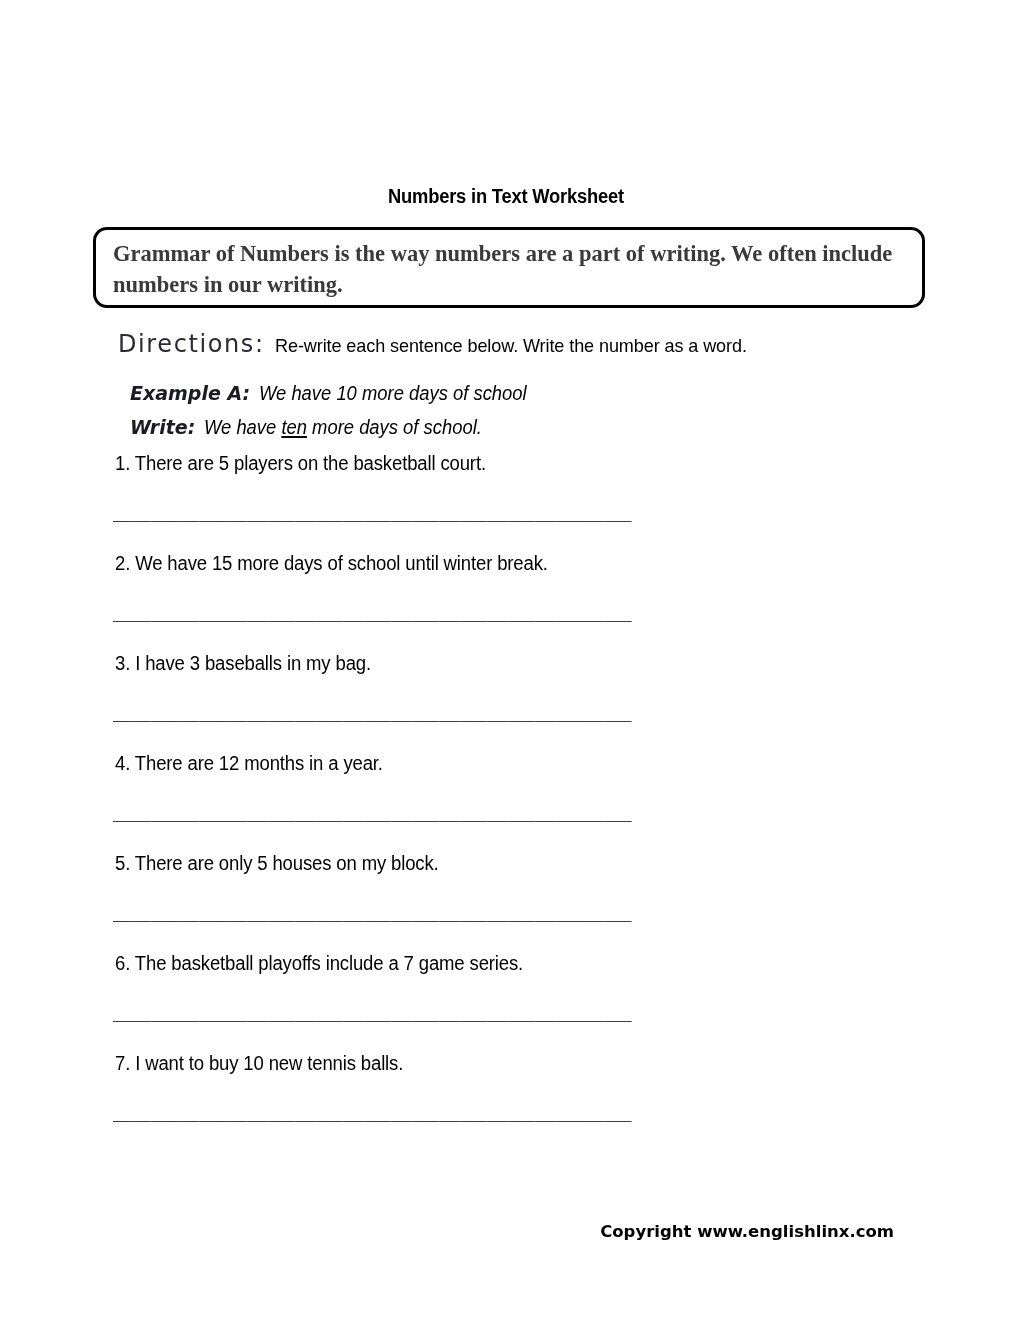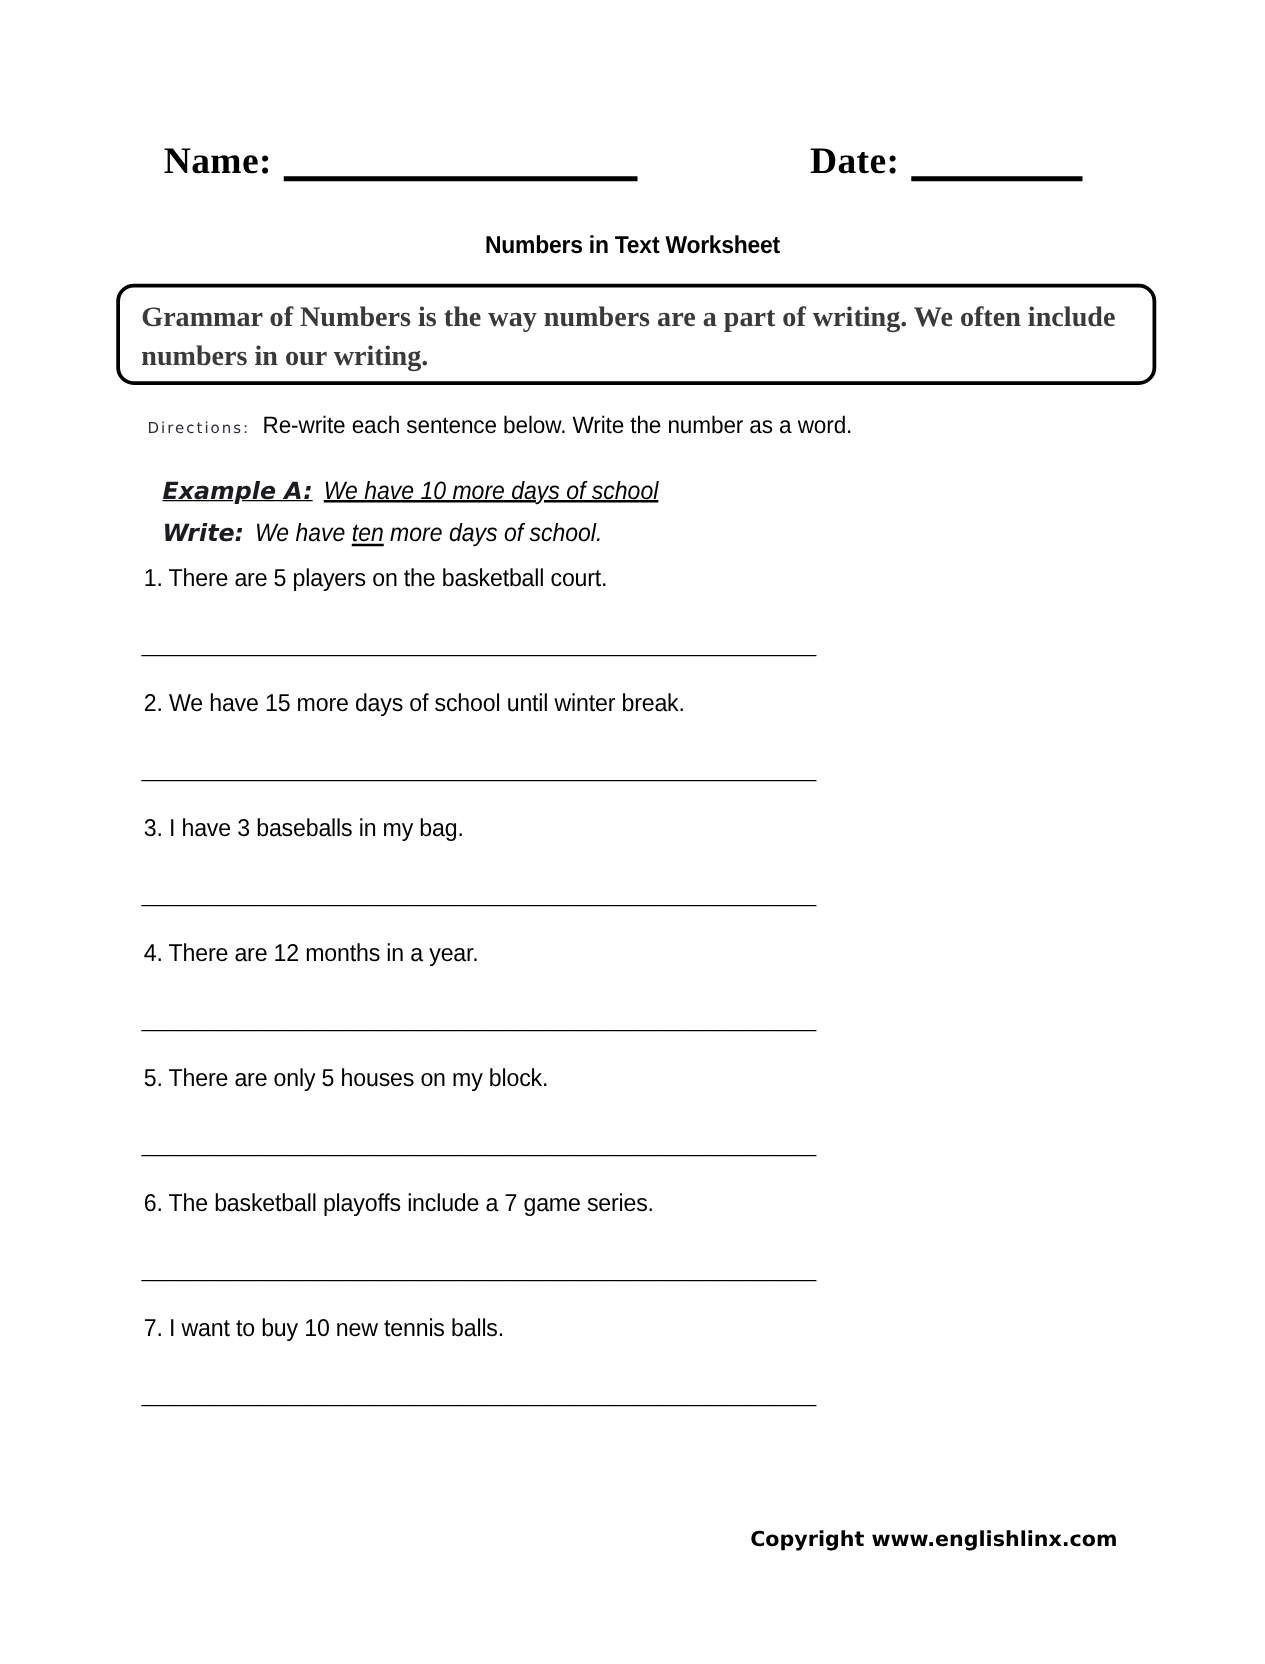--- a/index.html
+++ b/index.html
@@ -102,21 +102,21 @@
   
   .directions-row {
     position: absolute;
     left: 118px;
     top: 330px;
     display: flex;
     align-items: baseline;
   }
   .directions-label {
     font-family: "DejaVu Sans", sans-serif;
-    font-size: 12px;
+    font-size: 24px;
     letter-spacing: 1.6px;
     color: #2b2b33;
     white-space: nowrap;
   }
   .directions-text {
     margin-left: 10px;
     font-family: "Liberation Sans", sans-serif;
     font-size: 19px;
     letter-spacing: -0.1px;
     transform: scaleX(0.95);
@@ -125,21 +125,20 @@
     white-space: nowrap;
   }
 
   
   .example-row {
     position: absolute;
     left: 130px;
     top: 382px;
     display: flex;
     align-items: baseline;
-    text-decoration: underline;
   }
   .answer-row {
     position: absolute;
     left: 130px;
     top: 416px;
     display: flex;
     align-items: baseline;
   }
   .ex-label {
     font-family: "DejaVu Sans", sans-serif;
@@ -187,22 +186,22 @@
     color: #000;
     white-space: nowrap;
   }
   .answer-line {
     position: absolute;
     left: 113px;
     top: 52px;
     width: 678px;
     height: 24px;
     overflow: hidden;
-    font-family: Liberation Serif, serif;
-    font-size: 20px;
+    font-family: Liberation Mono, monospace;
+    font-size: 16px;
     line-height: 24px;
     letter-spacing: 0px;
     color: #000;
     white-space: nowrap;
   }
 
   
   .footer {
     position: absolute;
     left: 0;
@@ -216,30 +215,20 @@
     font-size: 16.5px;
     color: #000;
     padding-left: 48px;
   }
 </style>
 </head>
 <body>
 
 <div class="page">
 
-  <div class="header-row">
-    <div class="name-group">
-      <span class="field-label">Name:</span>
-      <span class="blank-rule blank-name"></span>
-    </div>
-    <div class="date-group">
-      <span class="field-label">Date:</span>
-      <span class="blank-rule blank-date"></span>
-    </div>
-  </div>
 
   <div class="worksheet-title">Numbers in Text Worksheet</div>
 
   <div class="intro-box">
     <div class="intro-text">Grammar of Numbers is the way numbers are a part of writing. We often include numbers in our writing.</div>
   </div>
 
   <div class="directions-row">
     <span class="directions-label">Directions:</span>
     <span class="directions-text">Re-write each sentence below. Write the number as a word.</span>

